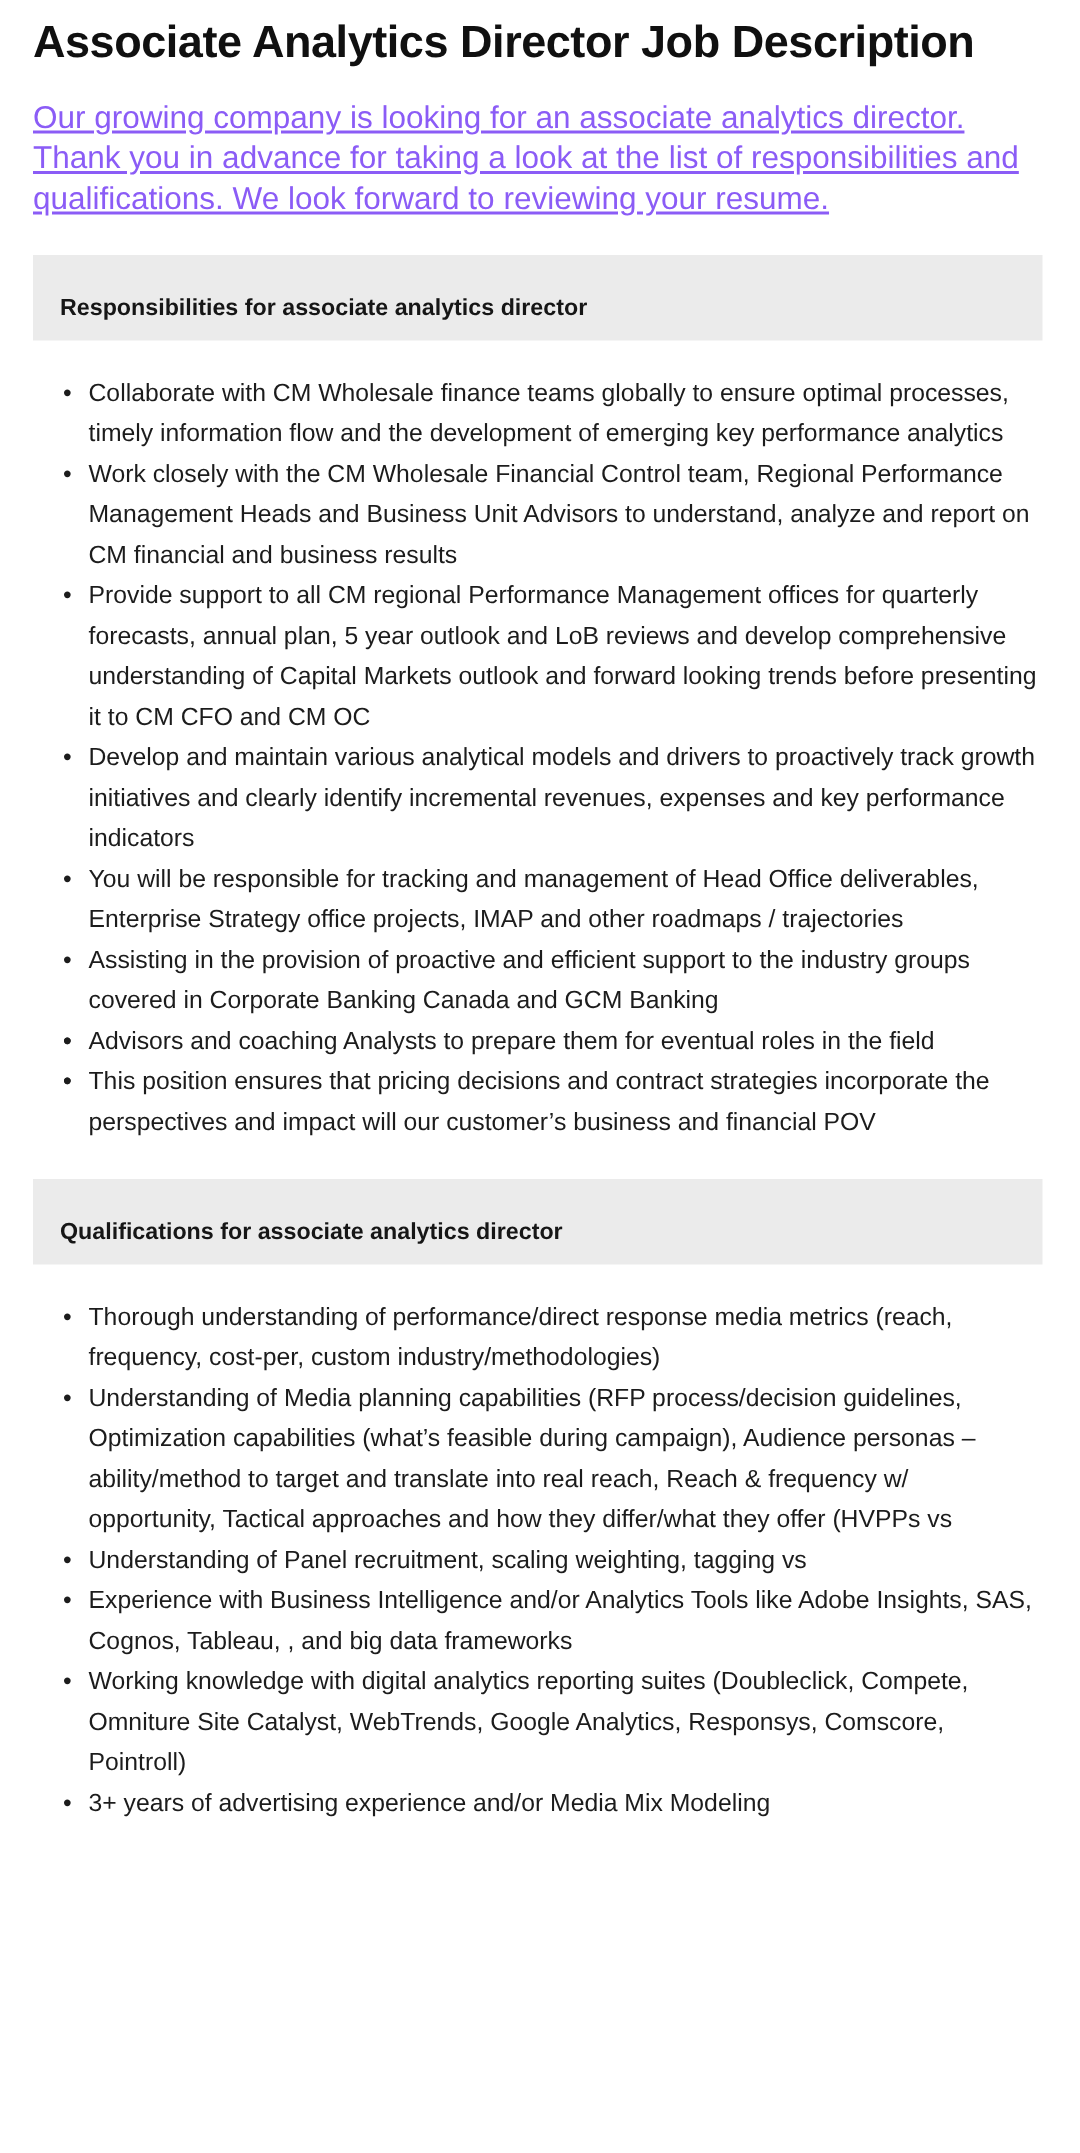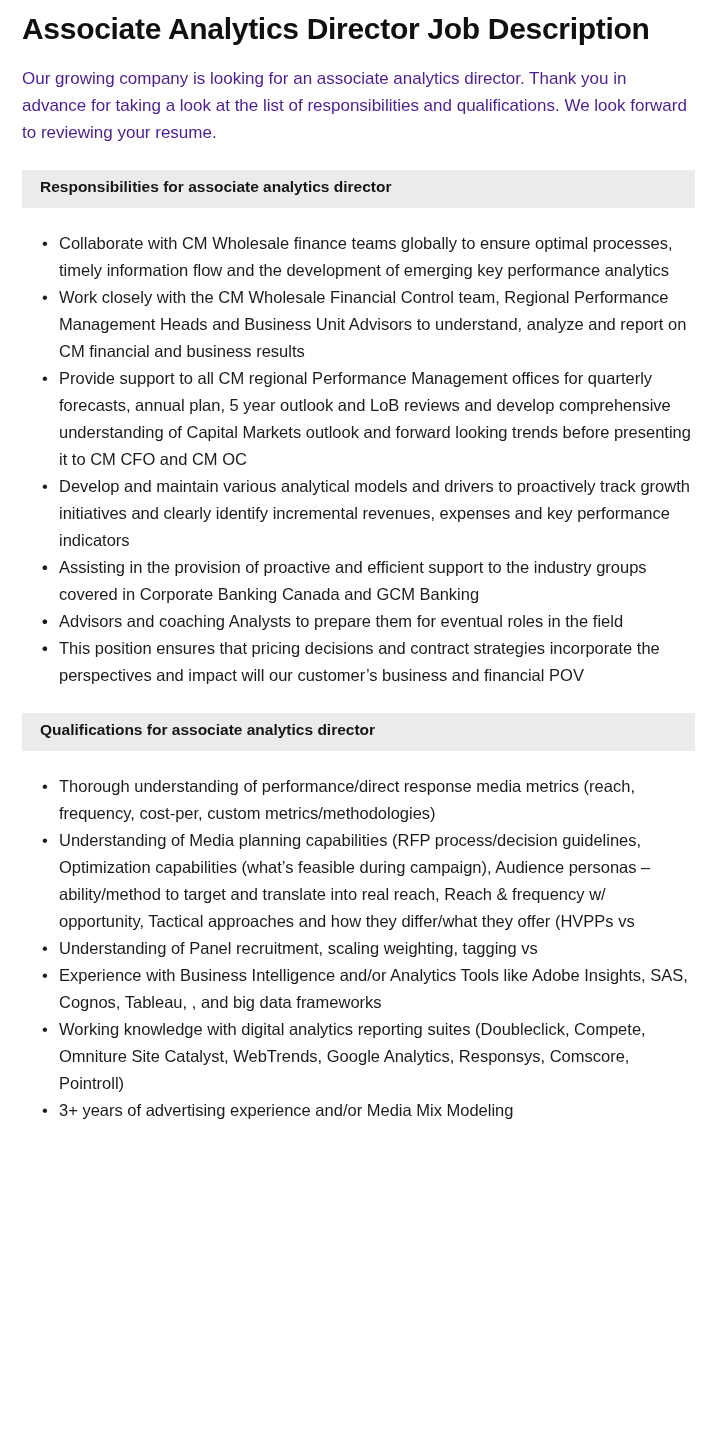--- a/index.html
+++ b/index.html
@@ -25,32 +25,33 @@
     padding: 10px 16px 0 22px;
     font-size: 30px;
     line-height: 38px;
     font-weight: bold;
     letter-spacing: -0.3px;
     color: #101010;
   }
   .intro {
     margin: 0;
     padding: 17px 25px 0 22px;
-    font-size: 17px;
+    font-size: 21px;
     line-height: 27px;
-    color: #4c1d95;
+    color: #8b5cf6;
+    text-decoration: underline;
   }
   .section {
     margin: 0;
     padding: 0;
   }
   .section-header {
     background: #ebebeb;
     margin: 24px 25px 0 22px;
-    padding: 7px 0 11px 18px;
+    padding: 26px 0 11px 18px;
     font-size: 15.5px;
     line-height: 20px;
     font-weight: bold;
     color: #161616;
     box-sizing: border-box;
   }
   .section-list {
     list-style: none;
     margin: 0;
     padding: 22px 25px 0 22px;
@@ -84,33 +85,33 @@
 
   <p class="intro">Our growing company is looking for an associate analytics director. Thank you in advance for taking a look at the list of responsibilities and qualifications. We look forward to reviewing your resume.</p>
 
   <div class="section">
     <div class="section-header">Responsibilities for associate analytics director</div>
     <ul class="section-list" id="list-0">
         <li><span class="bullet">•</span><span>Collaborate with CM Wholesale finance teams globally to ensure optimal processes, timely information flow and the development of emerging key performance analytics</span></li>
         <li><span class="bullet">•</span><span>Work closely with the CM Wholesale Financial Control team, Regional Performance Management Heads and Business Unit Advisors to understand, analyze and report on CM financial and business results</span></li>
         <li><span class="bullet">•</span><span>Provide support to all CM regional Performance Management offices for quarterly forecasts, annual plan, 5 year outlook and LoB reviews and develop comprehensive understanding of Capital Markets outlook and forward looking trends before presenting it to CM CFO and CM OC</span></li>
         <li><span class="bullet">•</span><span>Develop and maintain various analytical models and drivers to proactively track growth initiatives and clearly identify incremental revenues, expenses and key performance indicators</span></li>
-        <li><span class="bullet">•</span></li>
+        <li><span class="bullet">•</span><span>You will be responsible for tracking and management of Head Office deliverables, Enterprise Strategy office projects, IMAP and other roadmaps / trajectories</span></li>
         <li><span class="bullet">•</span><span>Assisting in the provision of proactive and efficient support to the industry groups covered in Corporate Banking Canada and GCM Banking</span></li>
         <li><span class="bullet">•</span></li>
         <li><span class="bullet">•</span><span>Advisors and coaching Analysts to prepare them for eventual roles in the field</span></li>
         <li><span class="bullet">•</span></li>
         <li><span class="bullet">•</span><span>This position ensures that pricing decisions and contract strategies incorporate the perspectives and impact will our customer’s business and financial POV</span></li>
       </ul>
   </div>
 
   <div class="section">
     <div class="section-header">Qualifications for associate analytics director</div>
     <ul class="section-list" id="list-1">
-        <li><span class="bullet">•</span><span>Thorough understanding of performance/direct response media metrics (reach, frequency, cost-per, custom metrics/methodologies)</span></li>
+        <li><span class="bullet">•</span><span>Thorough understanding of performance/direct response media metrics (reach, frequency, cost-per, custom industry/methodologies)</span></li>
         <li><span class="bullet">•</span><span>Understanding of Media planning capabilities (RFP process/decision guidelines, Optimization capabilities (what’s feasible during campaign), Audience personas – ability/method to target and translate into real reach, Reach &amp; frequency w/ opportunity, Tactical approaches and how they differ/what they offer (HVPPs vs</span></li>
         <li><span class="bullet">•</span><span>Understanding of Panel recruitment, scaling weighting, tagging vs</span></li>
         <li><span class="bullet">•</span><span>Experience with Business Intelligence and/or Analytics Tools like Adobe Insights, SAS, Cognos, Tableau, , and big data frameworks</span></li>
         <li><span class="bullet">•</span><span>Working knowledge with digital analytics reporting suites (Doubleclick, Compete, Omniture Site Catalyst, WebTrends, Google Analytics, Responsys, Comscore, Pointroll)</span></li>
         <li><span class="bullet">•</span><span>3+ years of advertising experience and/or Media Mix Modeling</span></li>
       </ul>
   </div>
 
 </div>
 

